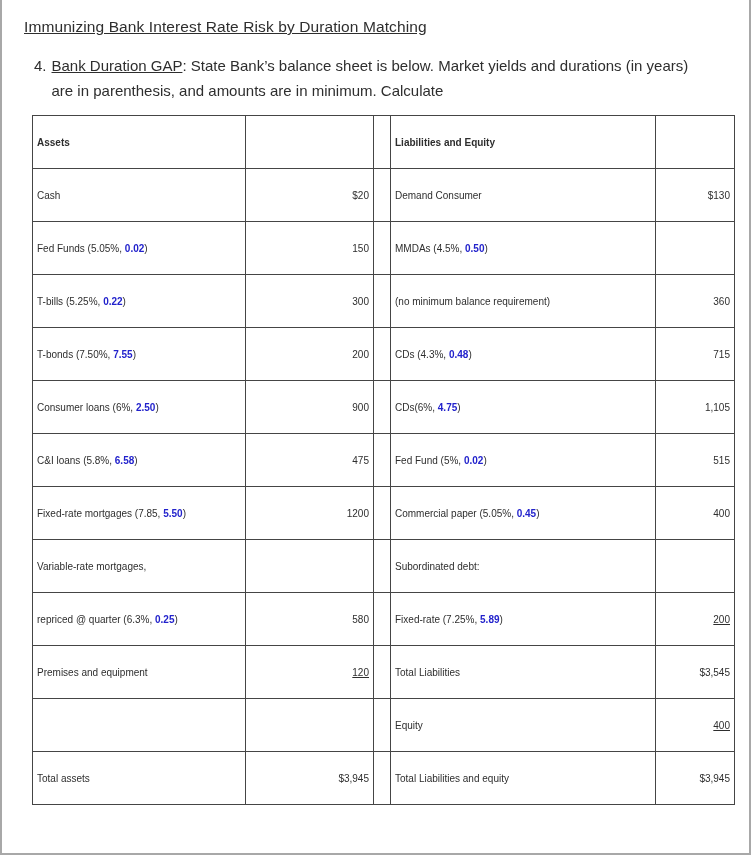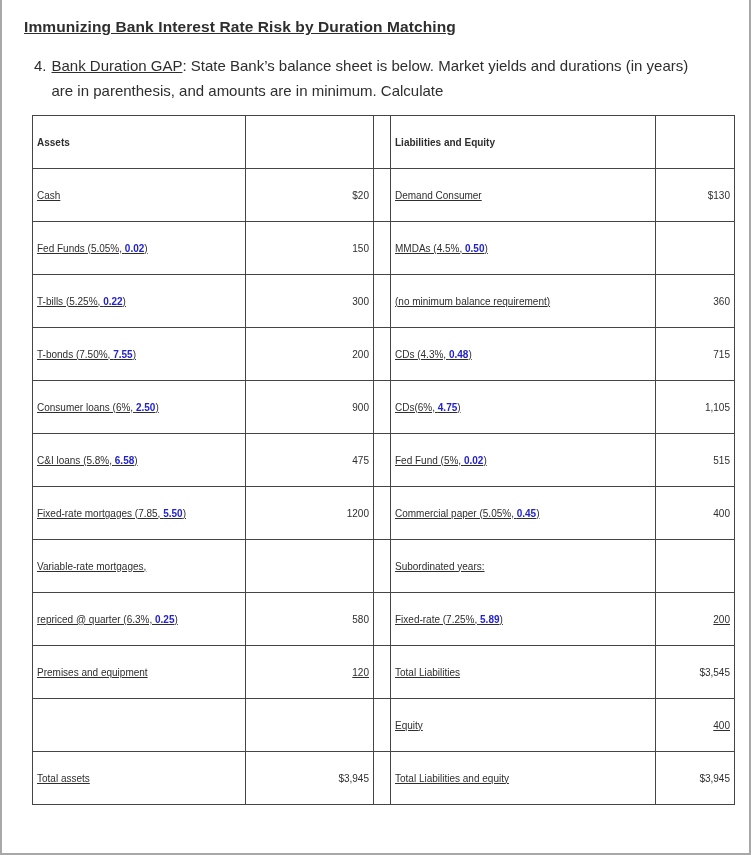--- a/index.html
+++ b/index.html
@@ -17,21 +17,21 @@
     height: 855px;
     background: var(--background);
     border-left: 2px solid var(--frame-border);
     border-right: 2px solid var(--frame-border);
     border-bottom: 2px solid var(--frame-border);
     padding: 18px 0 0 22px;
     overflow: hidden;
   }
   .title {
     font-size: 15.5px;
-    font-weight: 700;
+    font-weight: 400;
     color: var(--text);
     text-decoration: underline;
     margin: 0 8px 17px 0;
     letter-spacing: 0.1px;
   }
   .problem {
     display: flex;
     align-items: flex-start;
     font-size: 15px;
     line-height: 25px;
@@ -53,21 +53,21 @@
   table.bsheet col.c4 { width: 79px; }
   table.bsheet th, table.bsheet td {
     border: 1px solid var(--table-border);
     vertical-align: middle;
     padding: 9px 4px;
     height: 53px;
     line-height: 27px;
     overflow: hidden;
   }
   table.bsheet th { text-align: left; font-weight: bold; }
-  td.lbl { text-align: left; text-decoration: underline; }
+  td.lbl { text-align: left; }
   td.amt { text-align: right; padding-right: 3px; }
   .dur { color: var(--accent-blue); font-weight: bold; text-align: center; }
   .u { text-decoration: underline; }
 </style>
 </head>
 <body>
 
 <div class="page">
 
   <h1 class="title">Immunizing Bank Interest Rate Risk by Duration Matching</h1>
@@ -141,21 +141,21 @@
           <td class="lbl"><span>Fixed-rate mortgages (7.85, </span><span class="dur">5.50</span><span>)</span></td>
           <td class="amt"><span>1200</span></td>
           <td></td>
           <td class="lbl"><span>Commercial paper (5.05%, </span><span class="dur">0.45</span><span>)</span></td>
           <td class="amt"><span>400</span></td>
         </tr>
         <tr>
           <td class="lbl"><span>Variable-rate mortgages,</span></td>
           <td class="amt"><span></span></td>
           <td></td>
-          <td class="lbl"><span>Subordinated years:</span></td>
+          <td class="lbl"><span>Subordinated debt:</span></td>
           <td class="amt"><span></span></td>
         </tr>
         <tr>
           <td class="lbl"><span>repriced @ quarter (6.3%, </span><span class="dur">0.25</span><span>)</span></td>
           <td class="amt"><span>580</span></td>
           <td></td>
           <td class="lbl"><span>Fixed-rate (7.25%, </span><span class="dur">5.89</span><span>)</span></td>
           <td class="amt"><span class="u">200</span></td>
         </tr>
         <tr>

